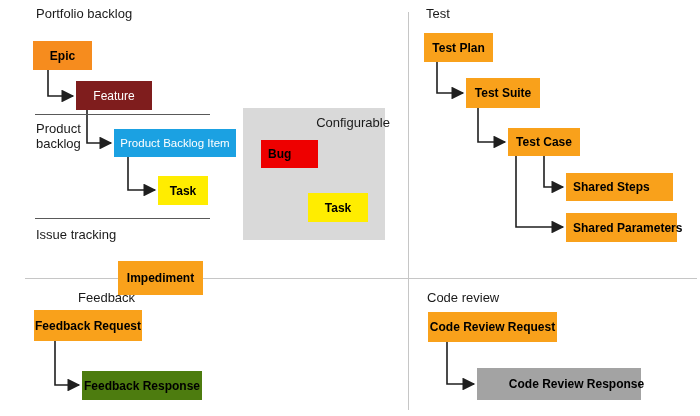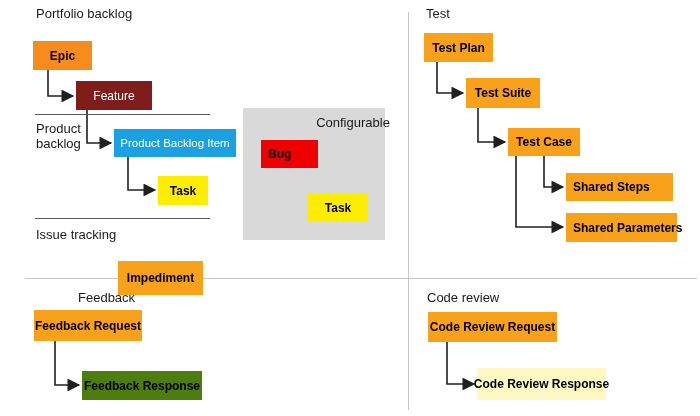--- a/index.html
+++ b/index.html
@@ -105,15 +105,15 @@
   <div class="node left-align" id="n-bug" style="background: rgb(238, 0, 0);">Bug</div>
   <div class="node" id="n-task2" style="background: rgb(255, 237, 0);">Task</div>
   <div class="node" id="n-testplan" style="background: rgb(249, 161, 27);">Test Plan</div>
   <div class="node" id="n-testsuite" style="background: rgb(249, 161, 27);">Test Suite</div>
   <div class="node" id="n-testcase" style="background: rgb(249, 161, 27);">Test Case</div>
   <div class="node left-align" id="n-sharedsteps" style="background: rgb(249, 161, 27);">Shared Steps</div>
   <div class="node left-align" id="n-sharedparams" style="background: rgb(249, 161, 27);">Shared Parameters</div>
   <div class="node" id="n-fbreq" style="background: rgb(249, 161, 27);">Feedback Request</div>
   <div class="node" id="n-fbresp" style="background: #4d7c0f;">Feedback Response</div>
   <div class="node" id="n-crreq" style="background: rgb(249, 161, 27);">Code Review Request</div>
-  <div class="node" id="n-crresp" style="background: #fef9c3;">Code Review Response</div>
+  <div class="node" id="n-crresp" style="background: #a3a3a3; padding-left: 35px;">Code Review Response</div>
 
 </div>
 
 </body></html>

